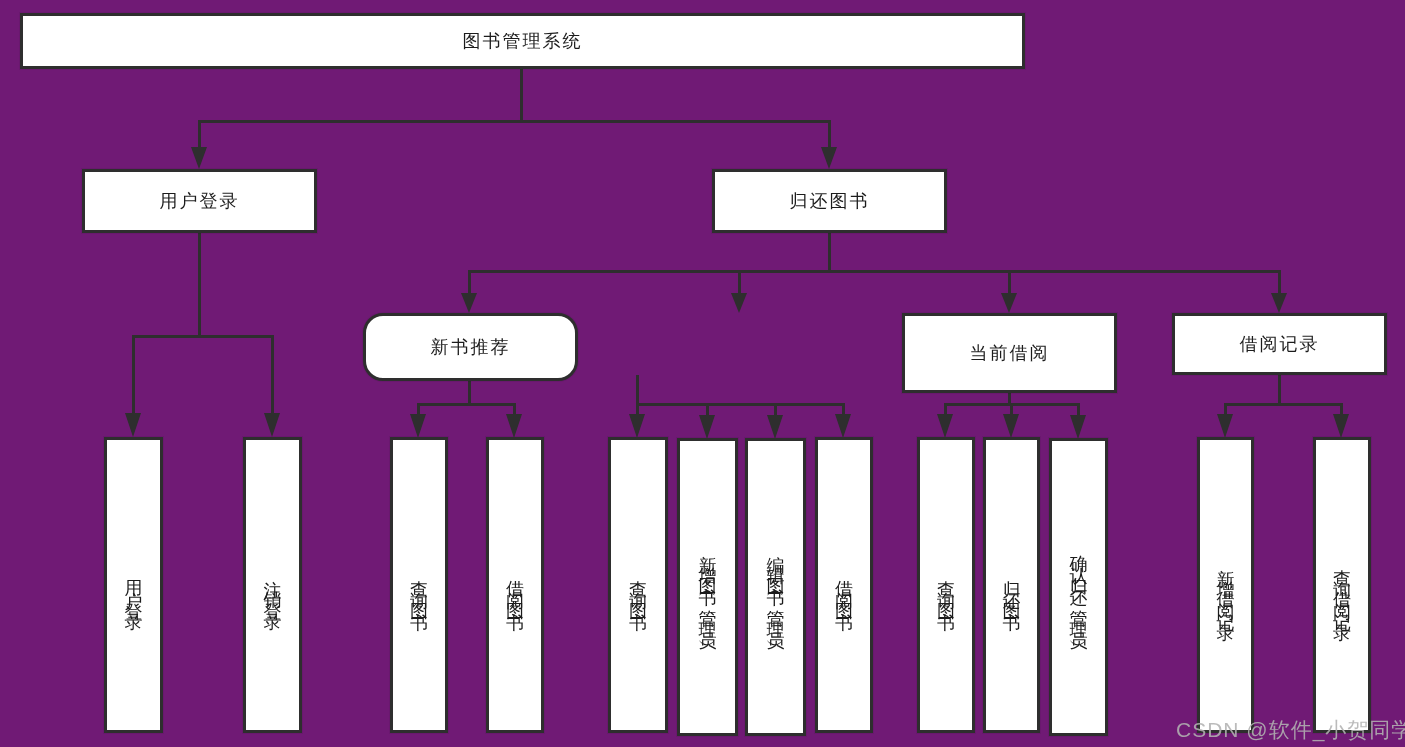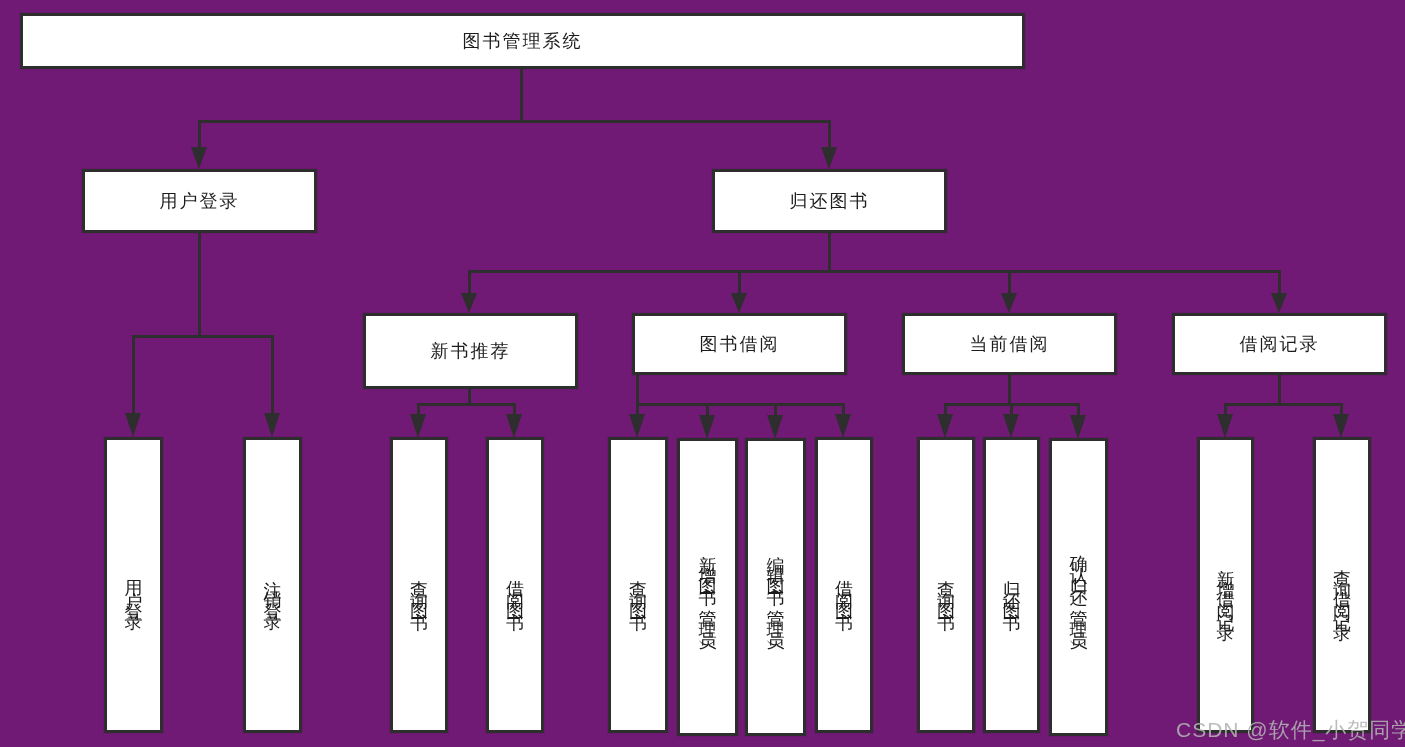--- a/index.html
+++ b/index.html
@@ -63,25 +63,24 @@
 <body>
 
 <div class="canvas">
 
   <div class="box" style="left:20px; top:13px; width:1005px; height:56px;">图书管理系统</div>
 
   <div class="box" style="left:82px; top:169px; width:235px; height:64px;">用户登录</div>
 
   <div class="box" style="left:712px; top:169px; width:235px; height:64px;">归还图书</div>
 
-  <div class="box" style="left:363px; top:313px; width:215px; height:76px;">新书推荐</div>
+  <div class="box" style="left:363px; top:313px; width:215px; height:68px;border-radius:20px;">新书推荐</div>
 
-  <div class="box" style="left:632px; top:313px; width:215px; height:62px;">图书借阅</div>
 
-  <div class="box" style="left:902px; top:313px; width:215px; height:62px;">当前借阅</div>
+  <div class="box" style="left:902px; top:313px; width:215px; height:80px;">当前借阅</div>
 
   <div class="box" style="left:1172px; top:313px; width:215px; height:62px;">借阅记录</div>
 
   <div class="box vbox" style="left:104px; top:437px; width:59px; height:296px;">用户登录</div>
   <div class="box vbox" style="left:243px; top:437px; width:59px; height:296px;">注销登录</div>
 
   <div class="box vbox" style="left:390px; top:437px; width:58px; height:296px;">查询图书</div>
   <div class="box vbox" style="left:486px; top:437px; width:58px; height:296px;">借阅图书</div>
 
   <div class="box vbox" style="left:608px; top:437px; width:60px; height:296px;">查询图书</div>

